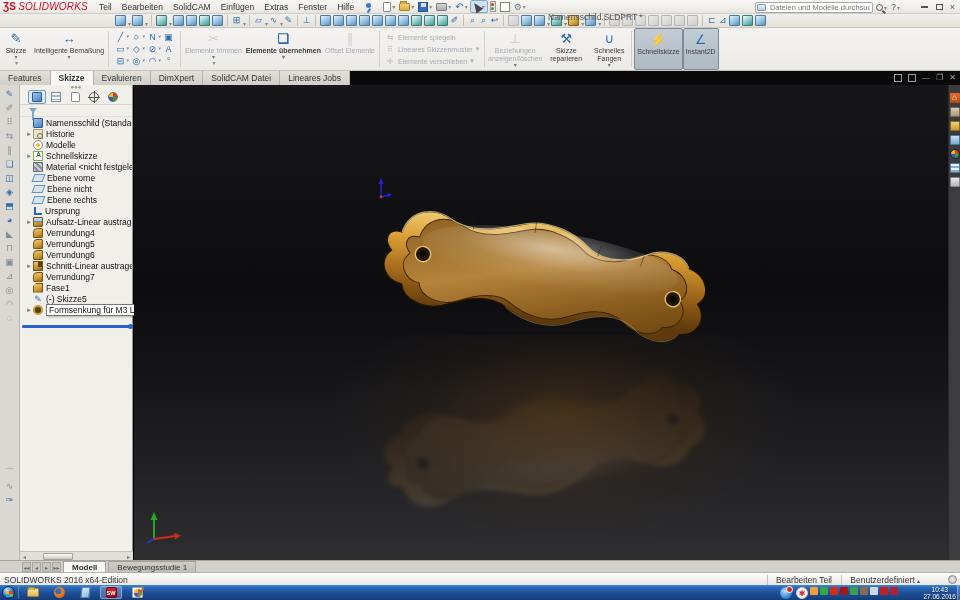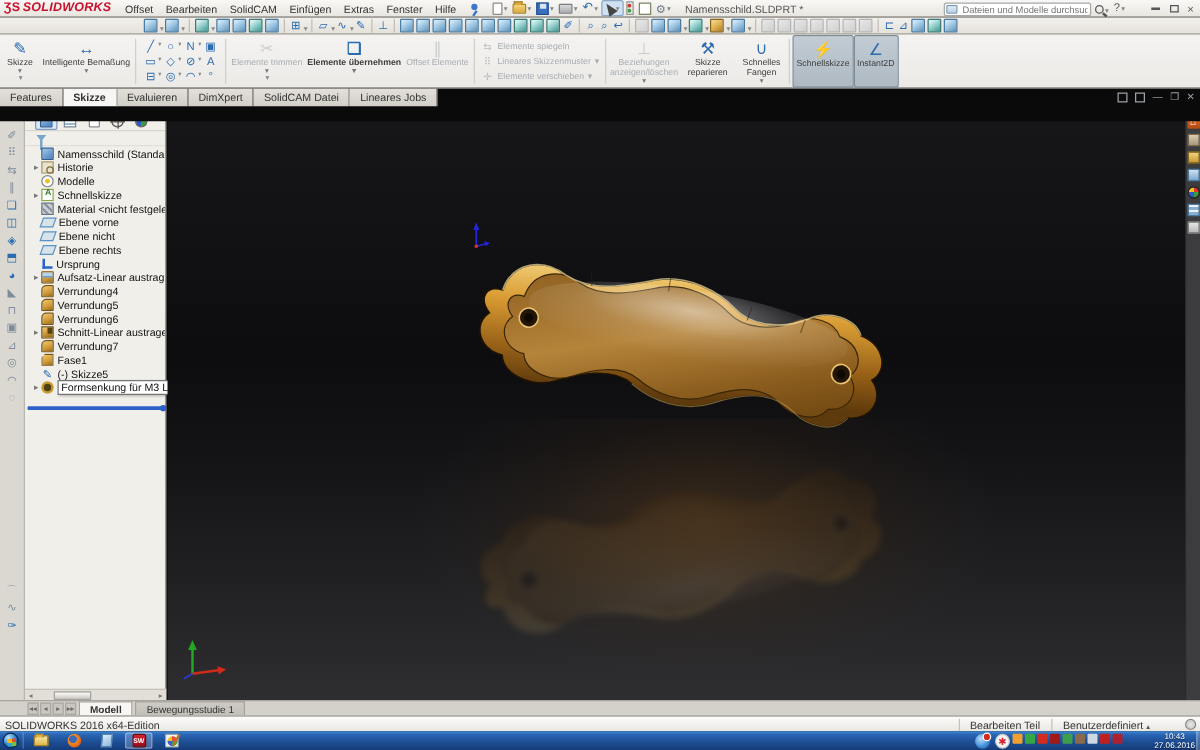--- a/index.html
+++ b/index.html
@@ -1,21 +1,21 @@
 <!DOCTYPE html>
 <html><head>
 <meta charset="utf-8">
 <style>
   * { box-sizing: border-box; margin: 0; padding: 0; }
   html,body { width:960px; height:600px; overflow:hidden; font-family:"Liberation Sans", sans-serif; background:#000; }
   
   #menubar { position:absolute; top:0; left:0; width:960px; height:14px;
     background:linear-gradient(#f9f8f6,#e9e6e0); border-bottom:1px solid #cfccc4;
     display:flex; align-items:center; font-size:8.5px; color:#333; z-index:30;}
-  .logo { display:flex; align-items:center; font-weight:bold; font-style:italic;
+  .logo { display:flex; align-items:center; font-weight:normal; font-style:italic;
     color:#c8102e; font-size:10px; padding:0 6px 0 3px; letter-spacing:.2px;justify-content:center;}
   .logoglyph::before { content:"ƷS"; font-style:normal; font-weight:bold; margin-right:2px; color:#c8102e;}
   .menu { padding:0 5px; cursor:default; }
   .pin { width:10px; height:10px; margin:0 4px; position:relative;}
   .pin::before { content:""; position:absolute; left:3px; top:1px; width:5px; height:5px; background:#3d79c8; border-radius:50%;}
   .pin::after { content:""; position:absolute; left:5px; top:6px; width:1.5px; height:5px; background:#3d79c8; transform:rotate(35deg);}
   .mtools { display:flex; align-items:center; margin-left:4px;}
   .mtb { display:flex; align-items:center; padding:0 2px; height:13px;}
   .mtb.pressed { background:#cfe0f0; border:1px solid #8aa8c8; border-radius:2px;}
   .dd::after { content:"▾"; font-size:6px; color:#888; margin-left:1px;}
@@ -25,21 +25,21 @@
   .i-save { width:10px; height:10px; background:#3a6fc0; border:1px solid #27508e; position:relative;}
   .i-save::before{ content:""; position:absolute; left:2px; top:0; width:5px; height:4px; background:#d8e4f0;}
   .i-print { width:11px; height:8px; background:linear-gradient(#d8dadc,#a8acb0); border:1px solid #7a7e84; border-radius:1px;}
   .i-undo { font-size:10px; color:#2f6ea8; line-height:10px;}
   .i-cursor { width:0; height:0; border-left:4px solid transparent; border-right:4px solid transparent; border-bottom:10px solid #444; transform:rotate(-35deg);}
   .i-traffic { width:6px; height:11px; background:#e8e8e8; border:1px solid #999; display:flex; flex-direction:column; align-items:center; justify-content:space-evenly;}
   .i-traffic i { width:3px; height:3px; border-radius:50%; display:block;}
   .i-grid { width:10px; height:10px; border:1px solid #7a8a6a;
     background:linear-gradient(#fff,#fff), repeating-linear-gradient(90deg,#9ab57a 0 2px,#e8f0dc 2px 5px);}
   .i-gear { font-size:9px; color:#6a7a8a; line-height:10px;}
-  #doctitle { position:absolute; left:548px; top:2px; font-size:8.5px; color:#555;}
+  #doctitle { position:absolute; left:548px; top:12px; font-size:8.5px; color:#555;}
   #searchwrap { position:absolute; right:56px; top:1px; display:flex; align-items:center; height:12px;}
   #searchbox { width:118px; height:11px; background:#fff; border:1px solid #a8a8a8; border-radius:2px;
     font-size:7.5px; color:#888; padding:0 2px 0 14px; font-family:"Liberation Sans",sans-serif;}
   .sfold { position:absolute; left:2px; top:2.5px; width:9px; height:7px; background:linear-gradient(#e8f0f8,#b8cce0); border:1px solid #7a9ab8; border-radius:1px;}
   .mag { width:7px; height:7px; border:1.5px solid #555; border-radius:50%; position:relative; margin-left:3px;}
   .mag::after { content:""; position:absolute; left:5px; top:6px; width:4px; height:1.5px; background:#555; transform:rotate(40deg);}
   .winbtn { font-size:9px; color:#555; padding:0 4px; line-height:12px;}
   .i-min { width:7px; height:2px; background:#555; margin:0 4px;}
   .i-restore { width:7px; height:6px; border:1px solid #555; margin:0 4px; position:relative;}
   .i-close { font-size:9px; color:#555; padding:0 3px;}
@@ -65,21 +65,21 @@
   .rbtn.dis .bicon { color:#b8bdc2; opacity:.7;}
   .rbtn.pressed { background:linear-gradient(#c3ccd4,#aeb9c2); border:1px solid #7d8b98; border-radius:2px;}
   .rbtn .darr { font-size:6px; color:#777; line-height:5px;}
   .toolgrid { display:grid; grid-template-columns:repeat(4,15px); grid-auto-rows:12px; align-content:center; gap:0 1px; padding:0 2px;}
   .tg { font-size:9px; color:#2b6cb0; line-height:12px; text-align:center; position:relative;}
   .tg.dd::after{ font-size:5px; position:absolute; right:-1px; bottom:1px;}
   .stack { display:flex; flex-direction:column; justify-content:center; gap:1px; padding:0 3px;}
   .srow { display:flex; align-items:center; font-size:7px; color:#a8adb2; gap:3px; height:11px;}
   .srow .sic { font-size:8px; color:#b8bdc2; width:10px; text-align:center;}
   
-  #tabrow { position:absolute; top:71px; left:0; width:960px; height:26px; background:#0a0a0a; display:flex; z-index:25;}
+  #tabrow { position:absolute; top:71px; left:0; width:960px; height:14px; background:#0a0a0a; display:flex; z-index:25;}
   .rtab { height:14px; padding:0 8px; font-size:8.5px; line-height:14px; color:#333;
     background:linear-gradient(#e3e0d9,#d2cfc8); border-right:1px solid #b5b2ab; cursor:default;}
   .rtab.active { background:#f7f6f4; font-weight:bold;}
   #docwin { position:absolute; right:4px; top:1px; display:flex; gap:6px; align-items:center;}
   #docwin span { color:#9aa0a6; font-size:8px; line-height:12px;}
   #docwin .sq { width:8px; height:8px; border:1px solid #9aa0a6;}
   
   #main { position:absolute; top:85px; left:0; width:960px; height:475px;}
   #lstrip { position:absolute; left:0; top:0; width:20px; height:475px; background:#dbd8d1; border-right:1px solid #b8b5ae;
     display:flex; flex-direction:column; align-items:center; padding-top:3px;}
@@ -188,21 +188,21 @@
   #peek { position:absolute; right:0; top:0; width:3px; height:15px; background:rgba(255,255,255,.18); border-left:1px solid rgba(255,255,255,.35);}
 </style>
 </head>
 <body>
 
 <div id="menubar">
   <div class="logo">
     <span class="logoglyph"></span>
     <span>SOLIDWORKS</span>
   </div>
-  <span class="menu">Offset</span>
+  <span class="menu">Teil</span>
   <span class="menu">Bearbeiten</span>
   <span class="menu">SolidCAM</span>
   <span class="menu">Einfügen</span>
   <span class="menu">Extras</span>
   <span class="menu">Fenster</span>
   <span class="menu">Hilfe</span>
   <span class="pin"></span>
   <div class="mtools">
     <span class="mtb dd">
         <span class="i-page"></span>

